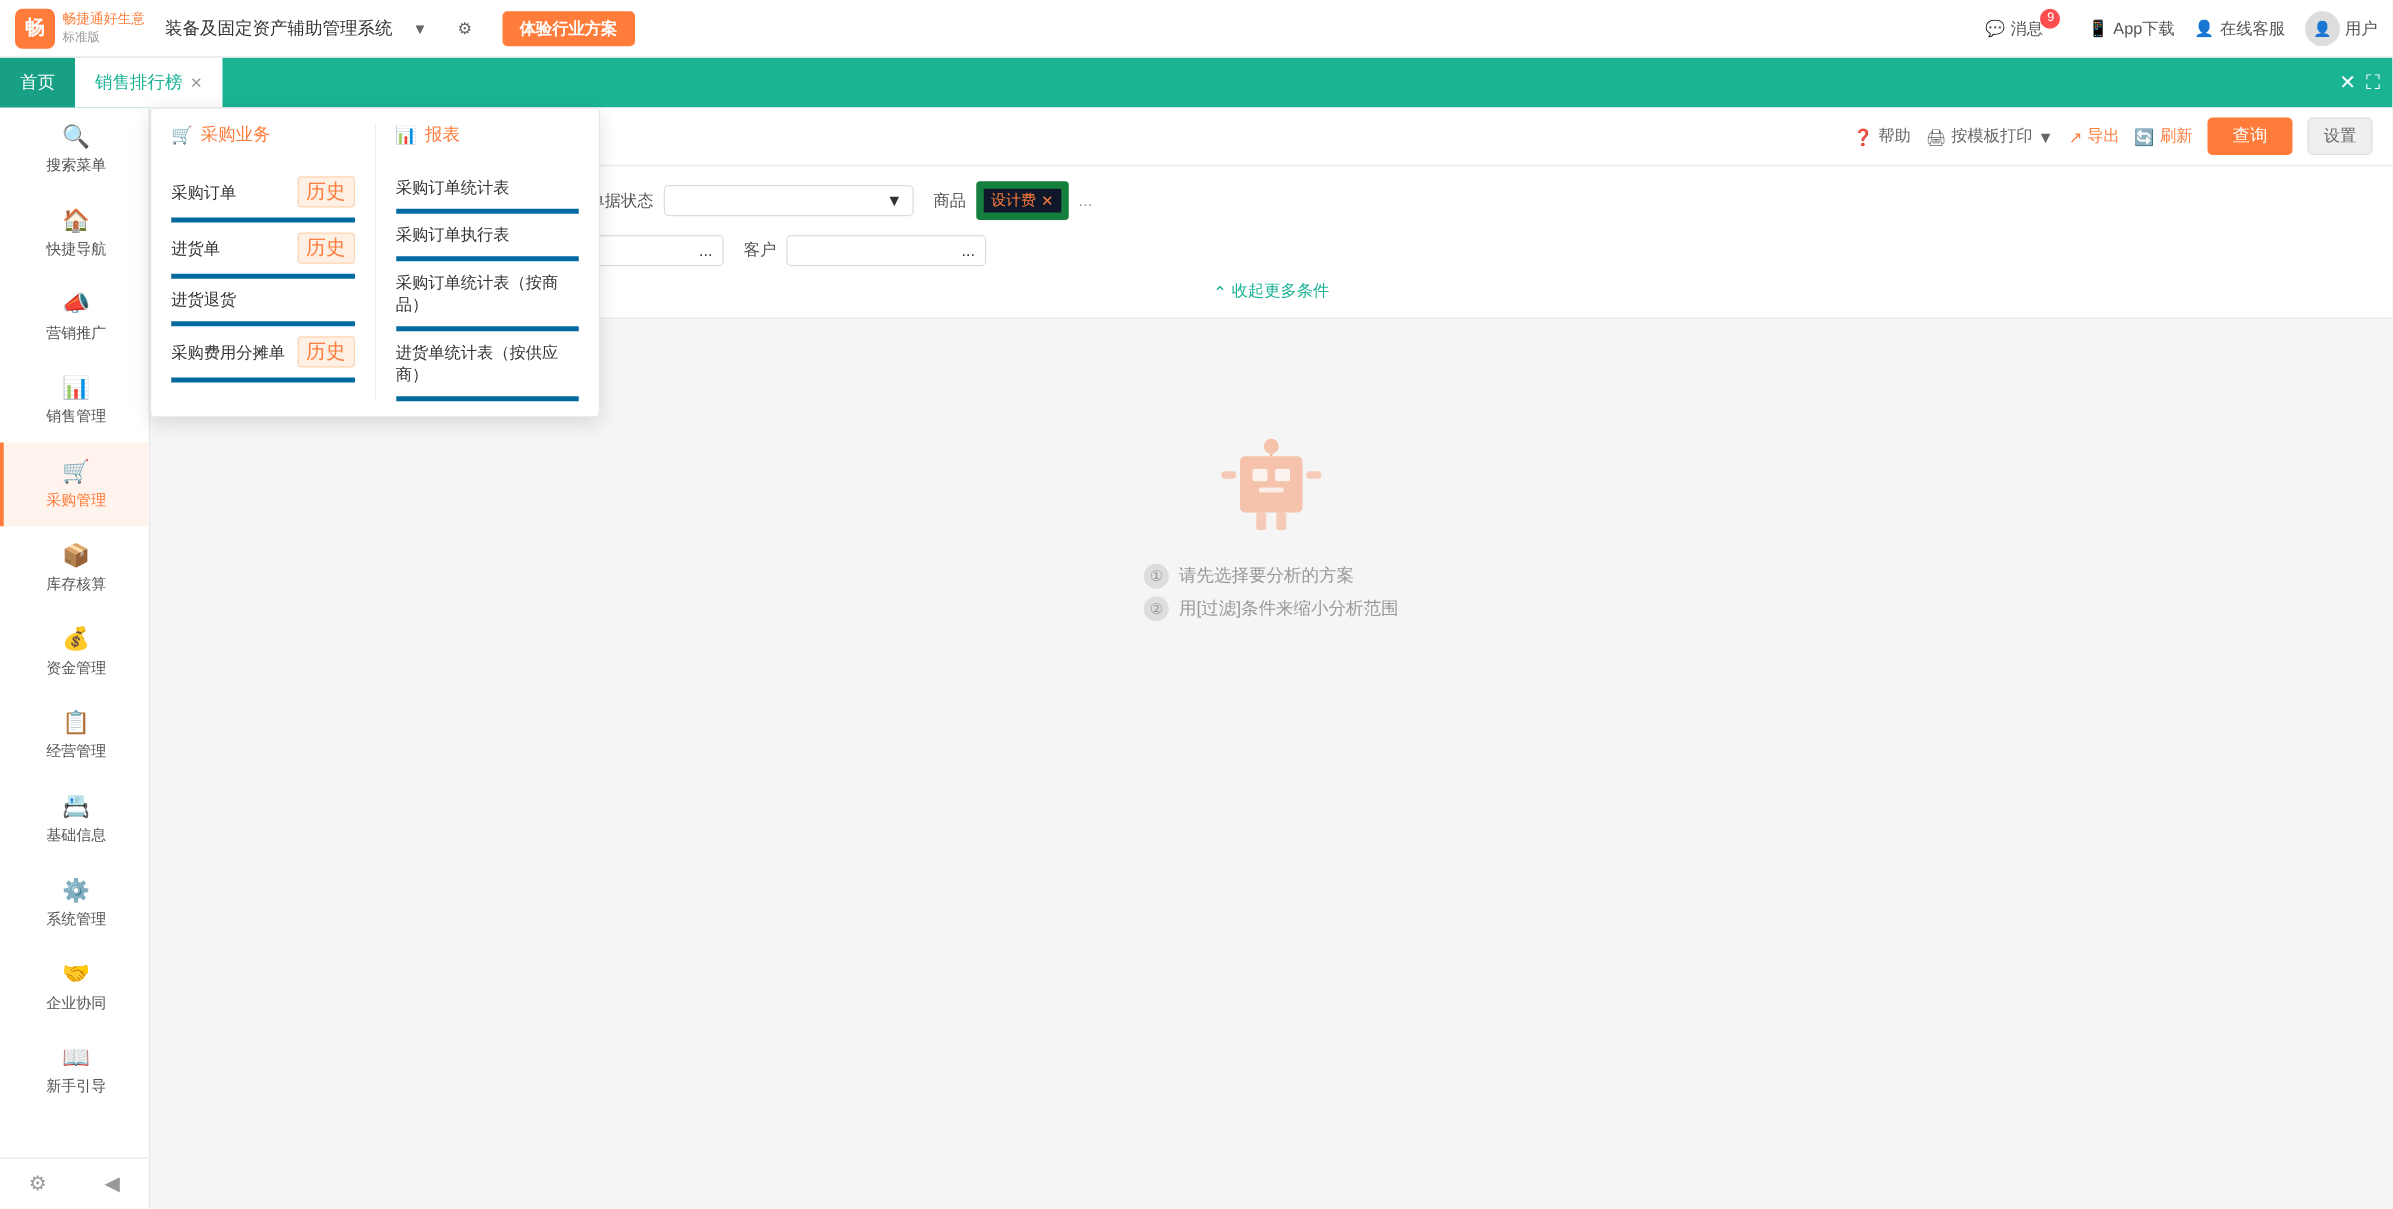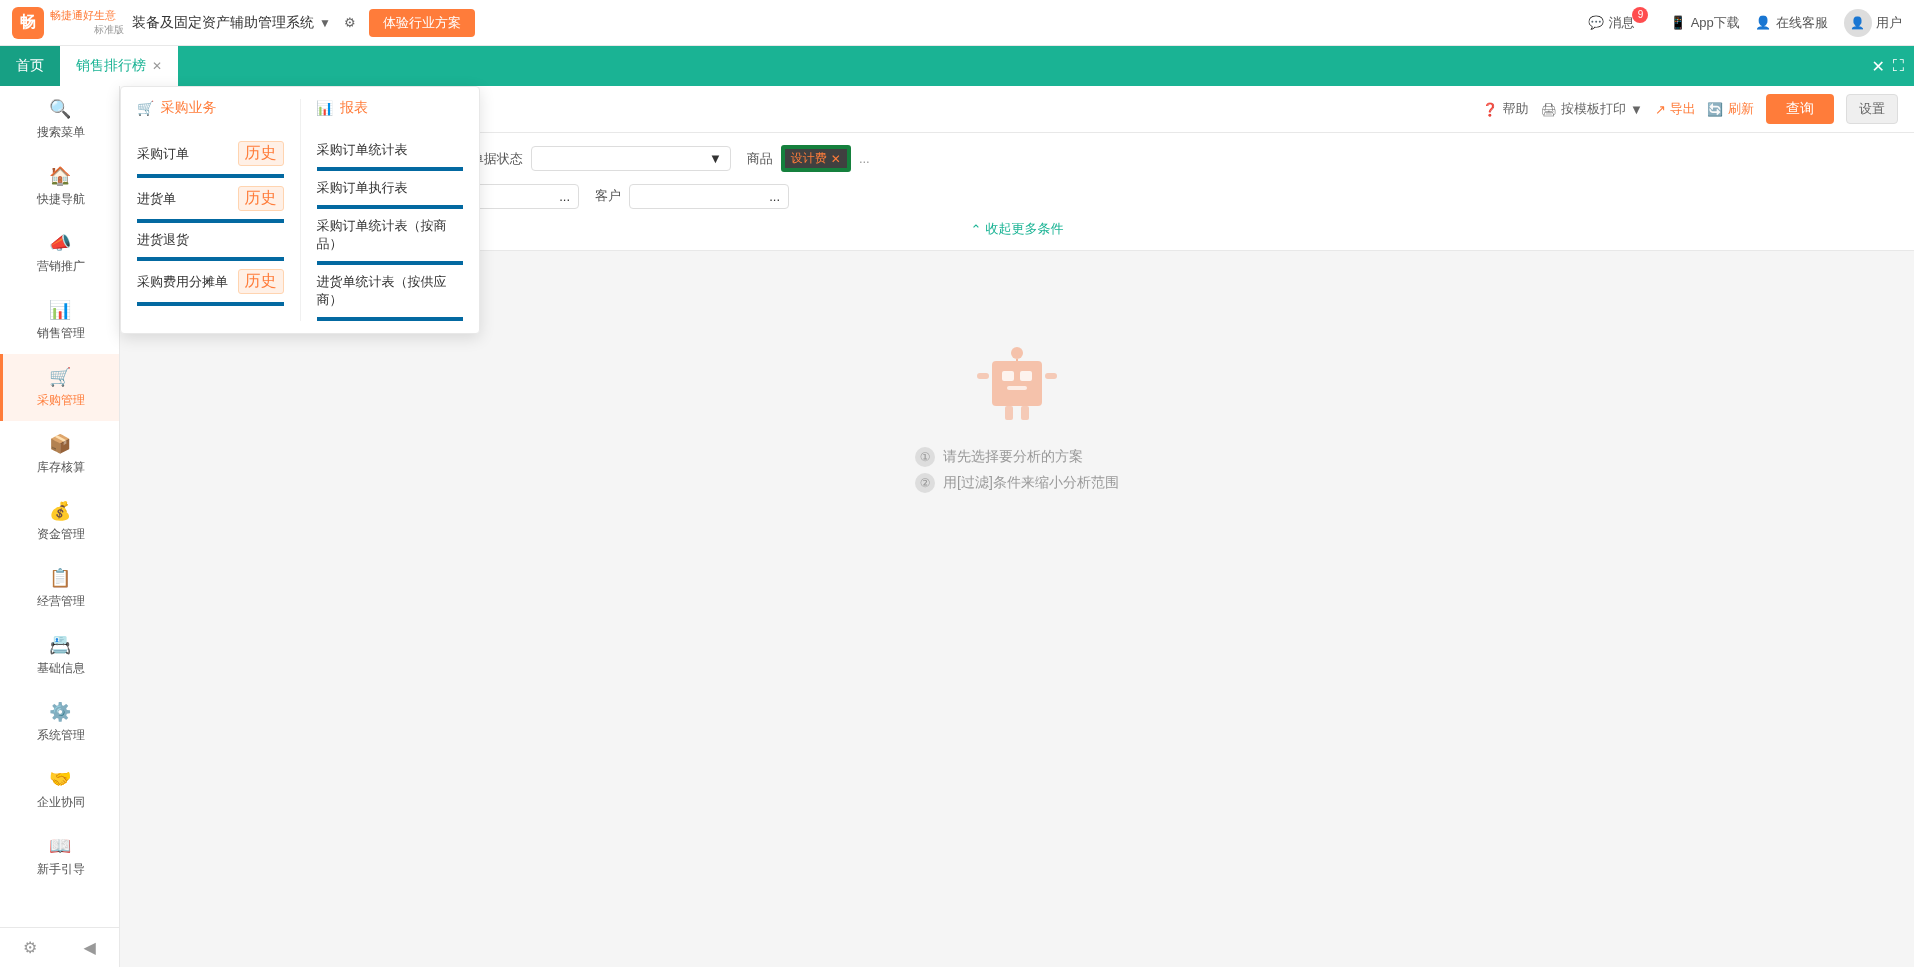--- a/index.html
+++ b/index.html
@@ -35,27 +35,26 @@
       font-weight: bold;
     }
     .logo-text {
       font-size: 11px;
       color: #ff7c3a;
       line-height: 1.3;
     }
     .logo-sub {
       font-size: 10px;
       color: #999;
-      margin-left: 44px;
     }
     .header-center {
       flex: 1;
       display: flex;
       align-items: center;
-      gap: 5px;
+      gap: 16px;
     }
     .system-title {
       font-size: 14px;
       color: #333;
     }
     .header-dropdown {
       cursor: pointer;
       color: #666;
       font-size: 12px;
     }
@@ -70,20 +69,21 @@
       border-radius: 4px;
     }
     .industry-btn {
       background: #ff7c3a;
       color: white;
       border: none;
       padding: 5px 14px;
       border-radius: 4px;
       cursor: pointer;
       font-size: 13px;
+      font-weight: bold;
     }
     .header-right {
       display: flex;
       align-items: center;
       gap: 16px;
       color: #555;
       font-size: 13px;
     }
     .header-right-item {
       display: flex;
@@ -292,23 +292,23 @@
       font-size: 13px;
       color: #333;
       background: #fff;
       min-width: 160px;
       display: flex;
       align-items: center;
       justify-content: space-between;
       cursor: pointer;
     }
     .tag {
-      background: #404040;
+      background: #0f172a;
       color: #ff7c3a;
-      border: 4px solid #15803d;
+      border: 6px solid #15803d;
       border-radius: 3px;
       padding: 1px 6px;
       font-size: 12px;
       display: flex;
       align-items: center;
       gap: 4px;
     }
     .tag-close {
       cursor: pointer;
       color: #ff7c3a;

